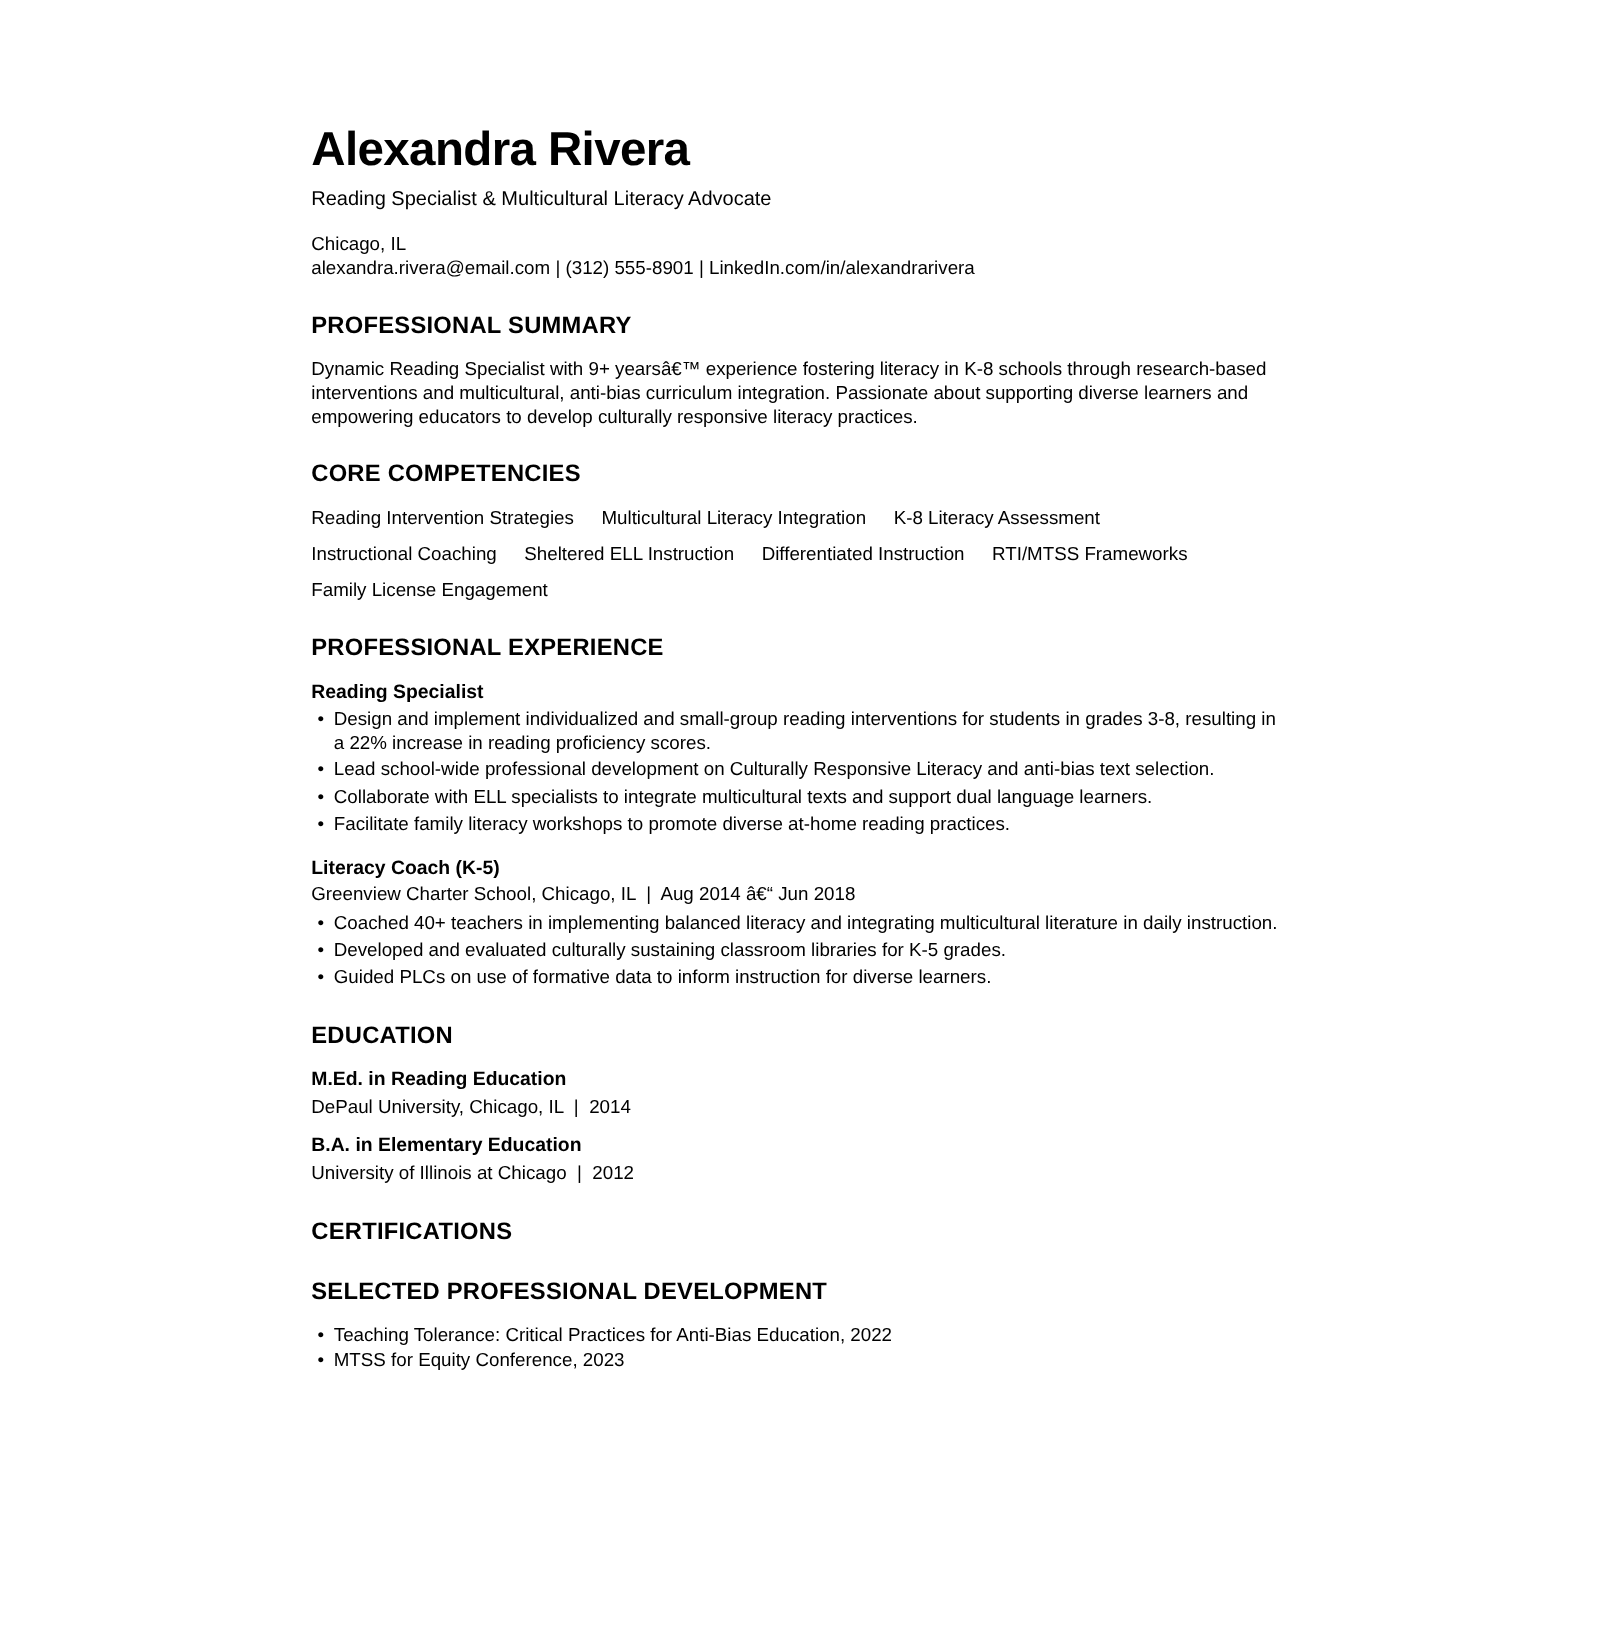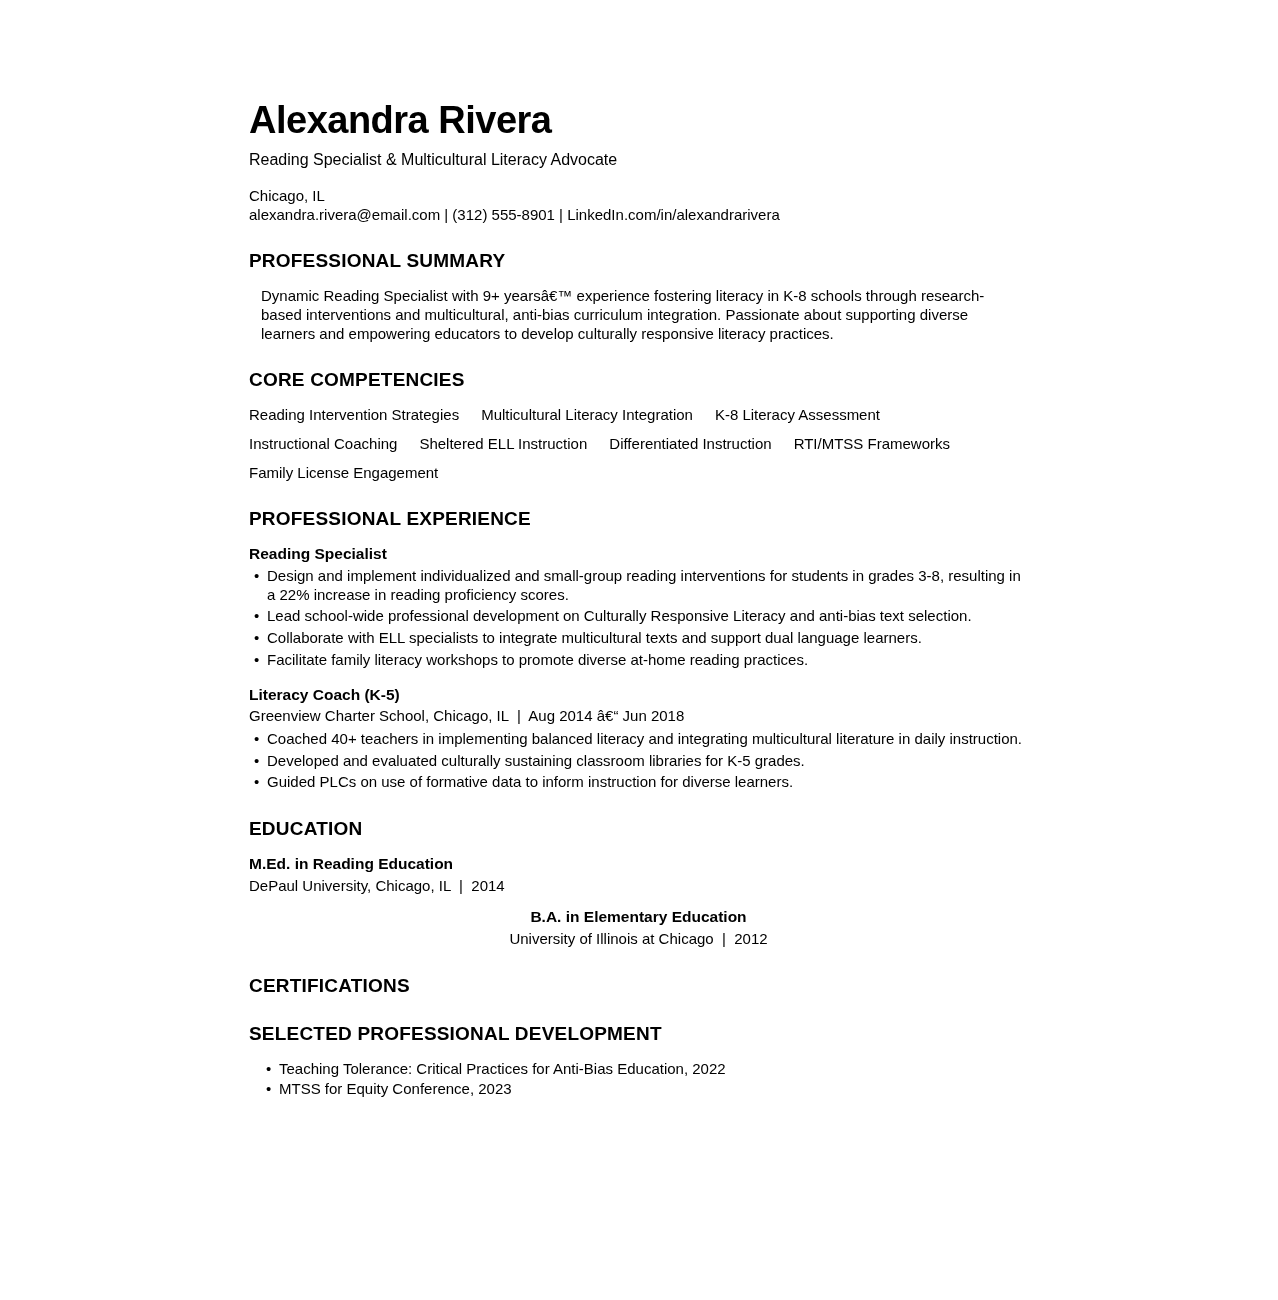--- a/index.html
+++ b/index.html
@@ -34,21 +34,21 @@
   h2.section-heading {
     font-size: 19px;
     font-weight: bold;
     line-height: 1.2;
     letter-spacing: 0.2px;
     margin: 26px 0 14px 0;
   }
   .summary-text {
     font-size: 15px;
     line-height: 1.25;
-    margin: 12px;
+    margin: 0;
   }
   .chips {
     display: flex;
     flex-wrap: wrap;
     column-gap: 22px;
     row-gap: 10px;
     font-size: 15px;
     line-height: 1.25;
   }
   .job h3, .degree h3 {
@@ -73,23 +73,23 @@
   ul.bullets li {
     position: relative;
     margin: 0 0 3px 0;
   }
   ul.bullets li::before {
     content: "\2022";
     position: absolute;
     left: -13px;
     top: 0;
   }
-  ul.bullets.tight li { margin: 0 0 1px 12px; }
+  ul.bullets.tight li { margin: 0 0 1px 0; }
   .job + .job { margin-top: 16px; }
-  .degree + .degree { margin-top: 13px; text-align: center; }
+  .degree + .degree { margin-top: 13px; }
 </style>
 </head>
 <body>
 
 <div class="page">
 
   <header>
     <h1 class="name">Alexandra Rivera</h1>
     <p class="subtitle">Reading Specialist &amp; Multicultural Literacy Advocate</p>
     <div class="contact-block">

